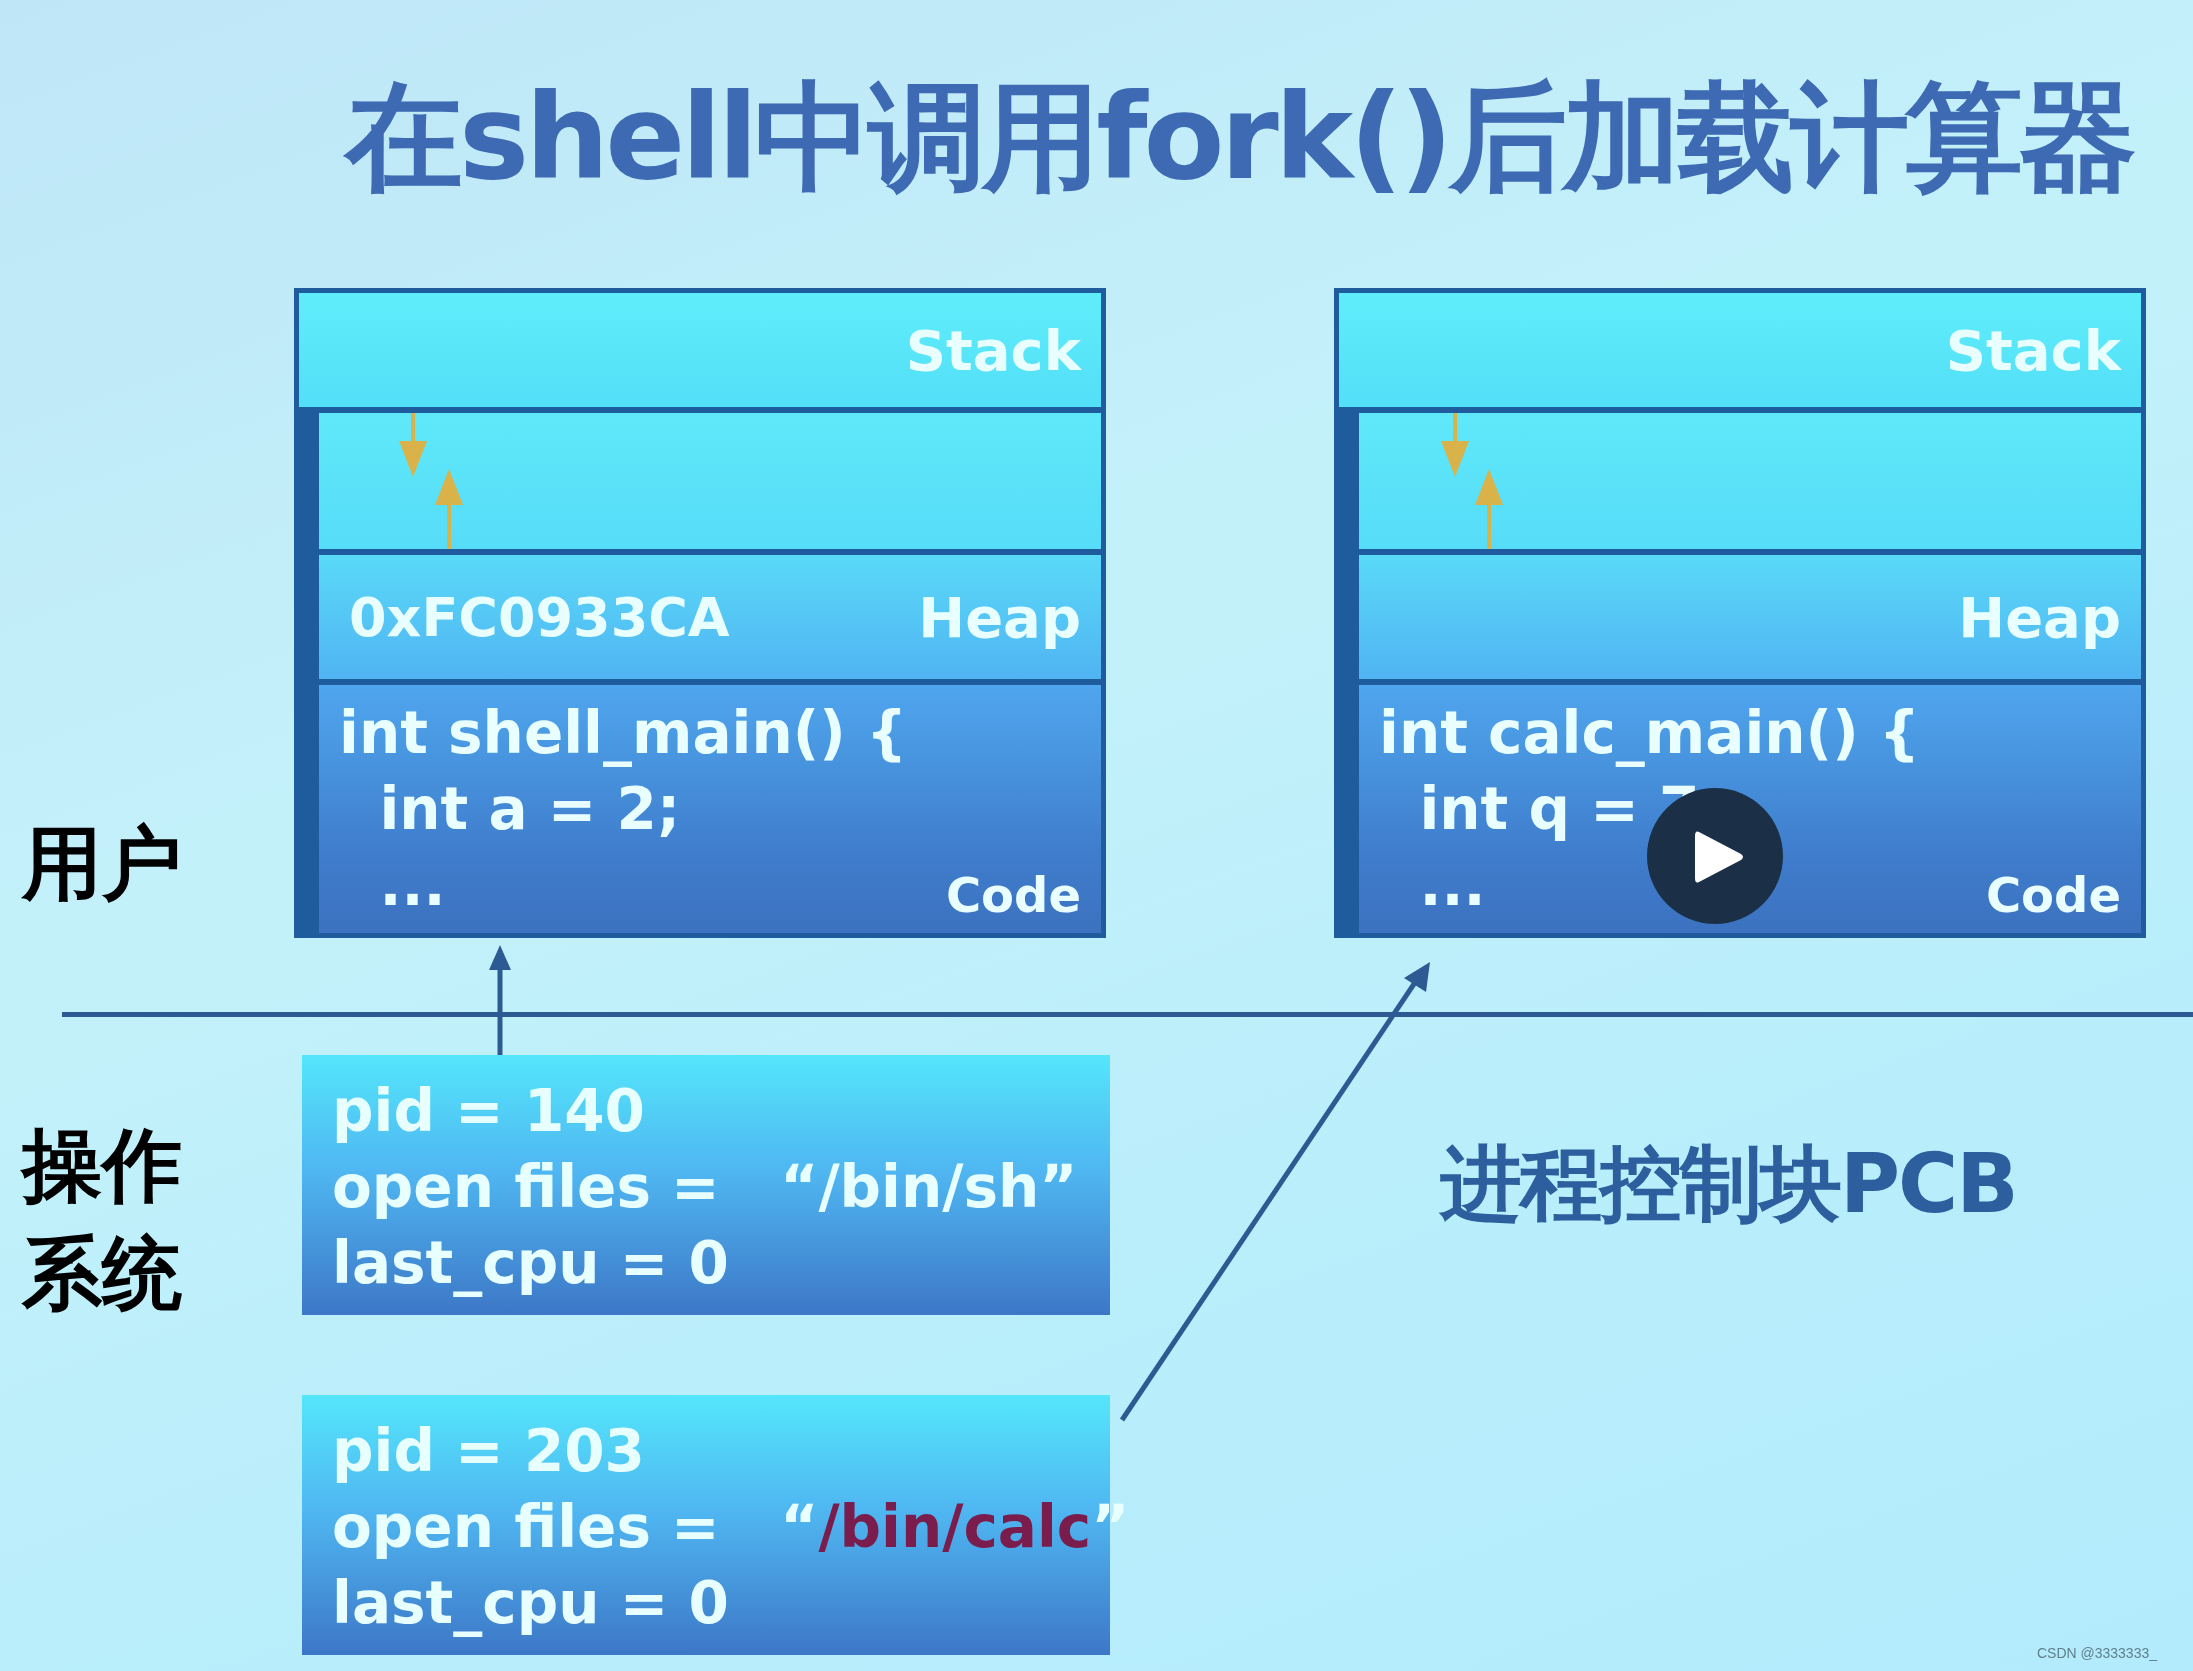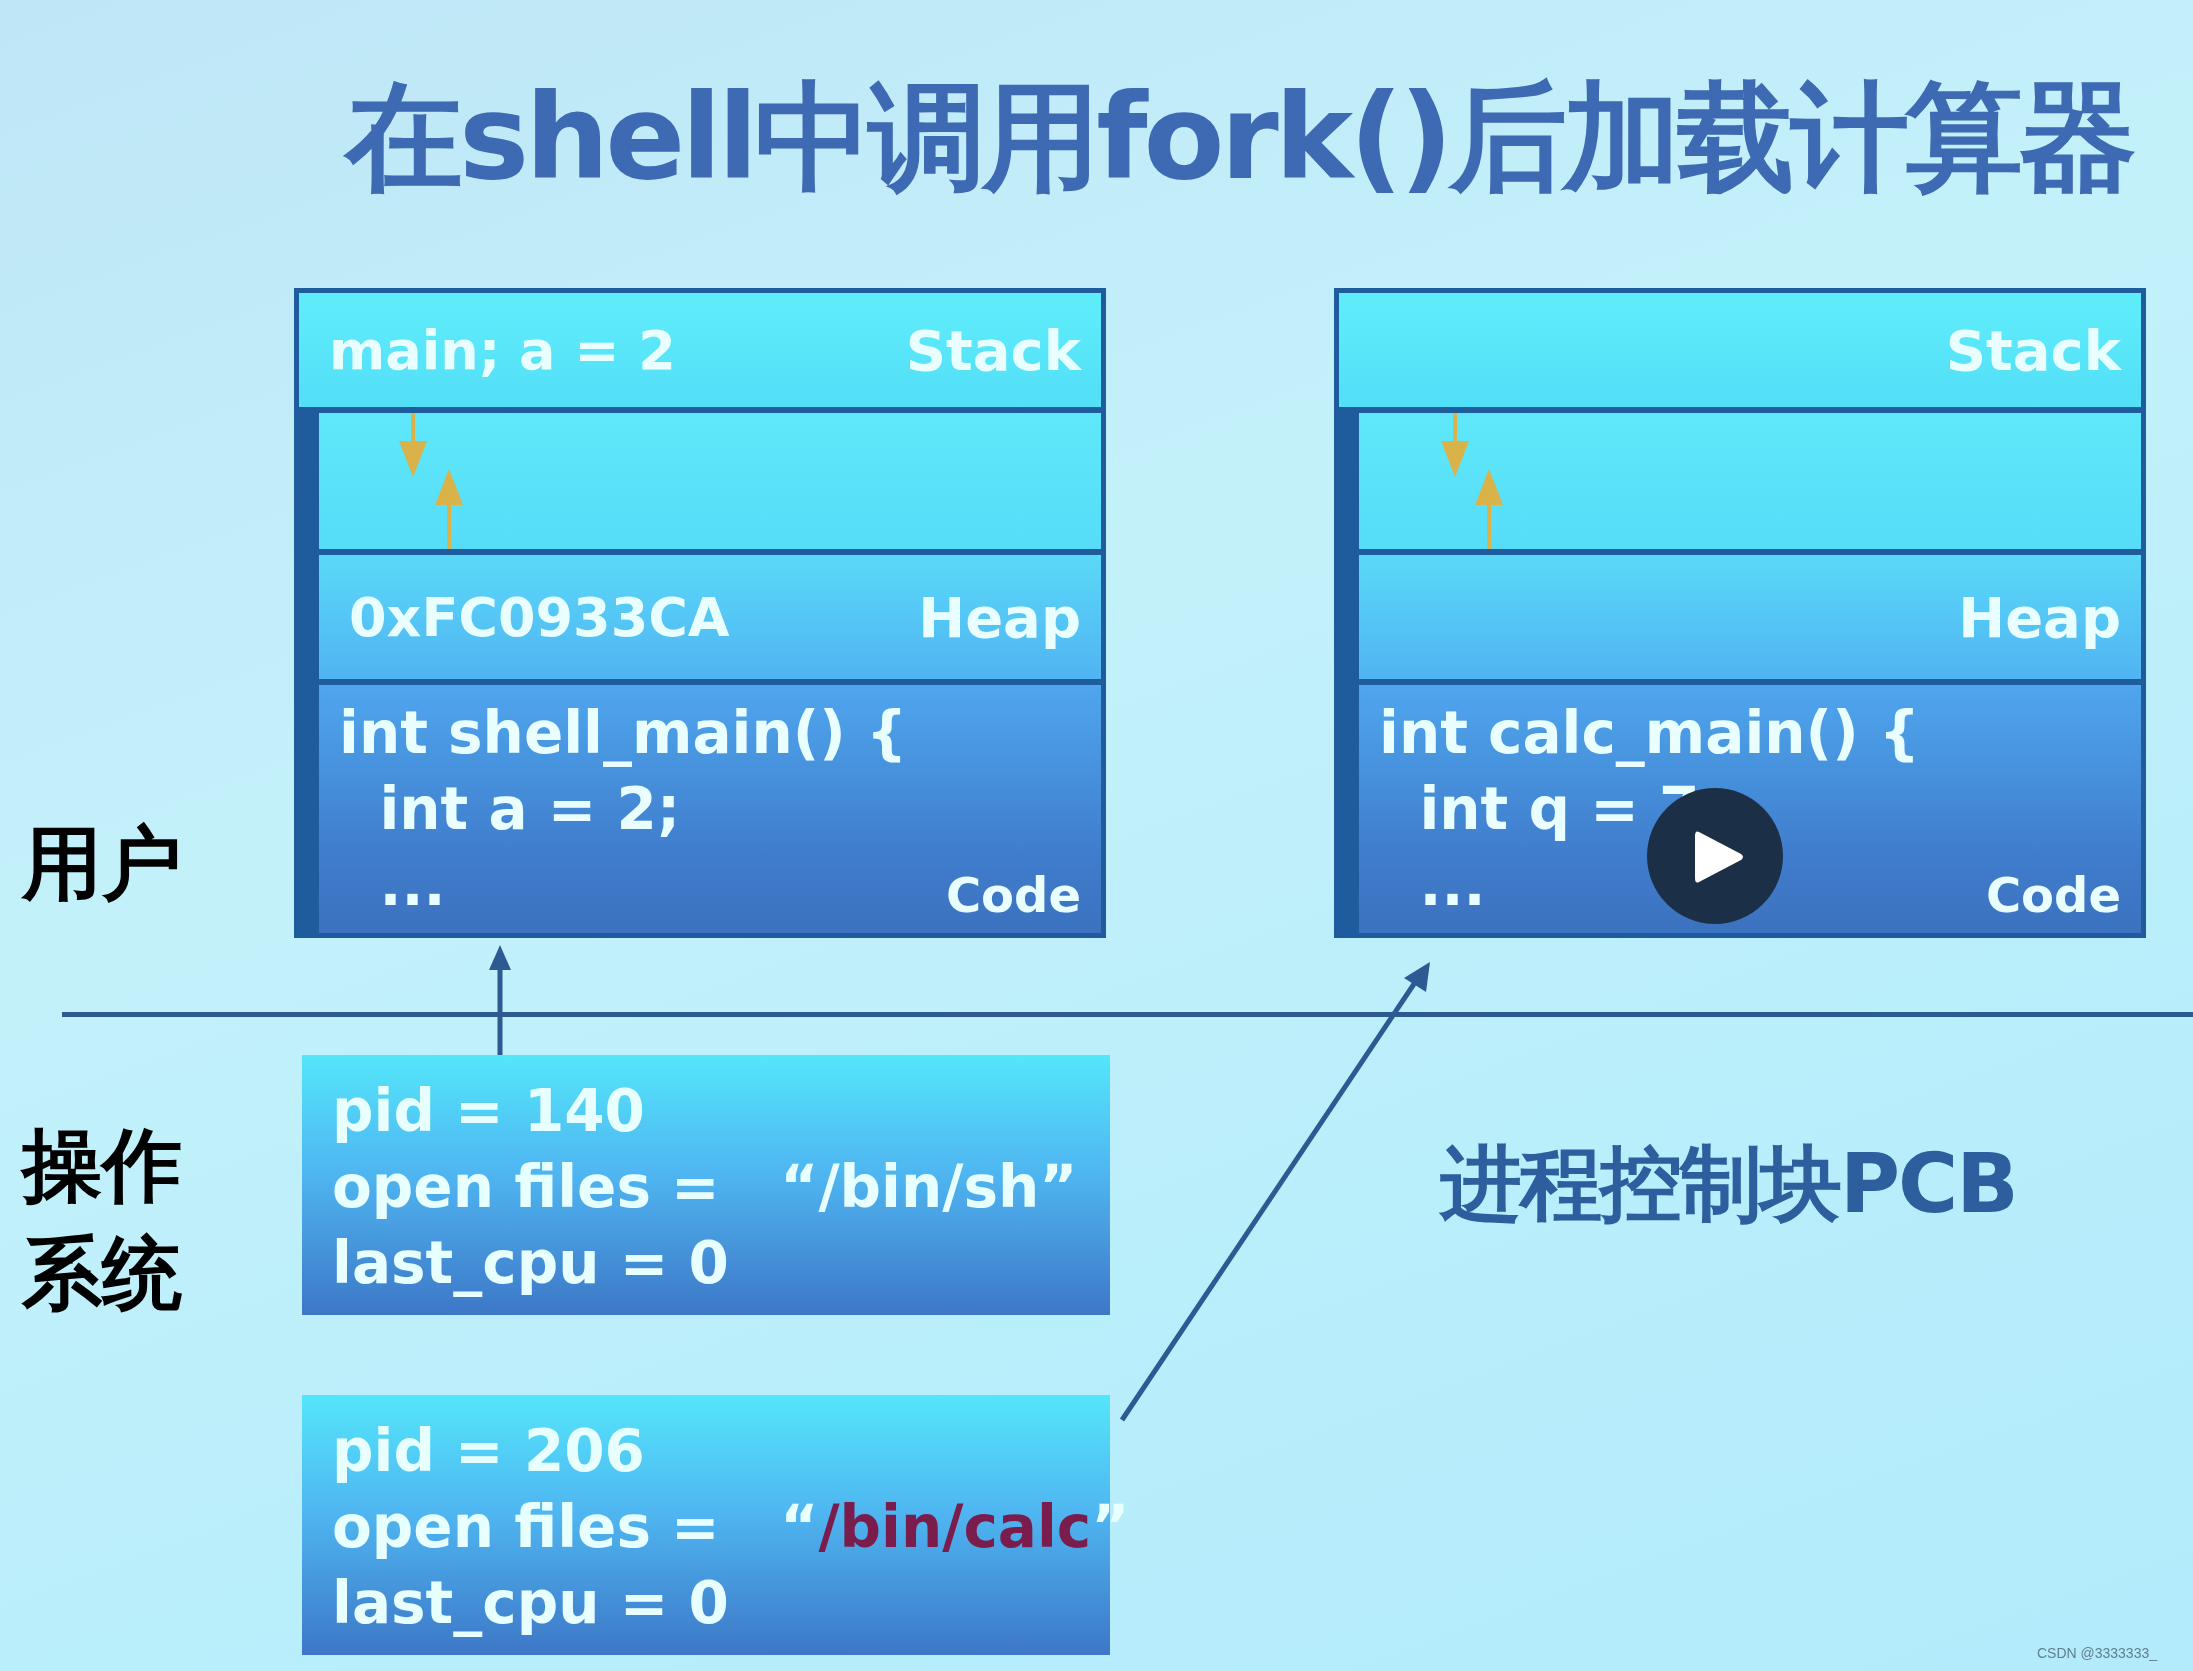--- a/index.html
+++ b/index.html
@@ -84,21 +84,20 @@
 <div class="abs slide-title">在shell中调用fork()后加载计算器</div>
 
 <div class="abs side-label" style="left:22px; top:810px;">用户</div>
 <div class="abs side-label" style="left:22px; top:1112px;">操作</div>
 <div class="abs side-label" style="left:22px; top:1220px;">系统</div>
 
 <div class="abs divider"></div>
 
 <div class="abs mem-box" style="left:294px; top:288px;">
   <div class="seg seg-stack">
-    <span class="seg-left">main; a = 2</span>
     <span class="seg-right">Stack</span>
   </div>
   <div class="seg seg-free">
     <svg class="arrow-yellow" style="left:74px; top:0px;" width="40" height="70">
       <line x1="20" y1="0" x2="20" y2="40" stroke="#d9b24a" stroke-width="4"></line>
       <polygon points="6,28 34,28 20,64" fill="#d9b24a"></polygon>
     </svg>
     <svg class="arrow-yellow" style="left:110px; top:52px;" width="40" height="84">
       <polygon points="6,40 34,40 20,4" fill="#d9b24a"></polygon>
       <line x1="20" y1="30" x2="20" y2="84" stroke="#d9b24a" stroke-width="4"></line>
@@ -139,21 +138,21 @@
   int q = 7;
   ...</div>
     <span class="seg-right">Code</span>
   </div>
 </div>
 
 <div class="abs pcb" style="left:302px; top:1055px;"><span>pid = 140</span>
 <span>open files =   “</span><span>/bin/sh</span><span>”</span>
 <span>last_cpu = 0</span></div>
 
-<div class="abs pcb" style="left:302px; top:1395px;"><span>pid = 206</span>
+<div class="abs pcb" style="left:302px; top:1395px;"><span>pid = 203</span>
 <span>open files =   “</span><span class="hl">/bin/calc</span><span>”</span>
 <span>last_cpu = 0</span></div>
 
 <svg class="abs" style="left:0; top:0;" width="2193" height="1671">
   <g>
     <line x1="500" y1="1055" x2="500" y2="960" stroke="#2d5a92" stroke-width="5"></line>
     <polygon points="489,970 511,970 500,945" fill="#2d5a92"></polygon>
   </g>
   <g>
     <line x1="1122" y1="1420" x2="1420" y2="975" stroke="#2d5a92" stroke-width="5"></line>

